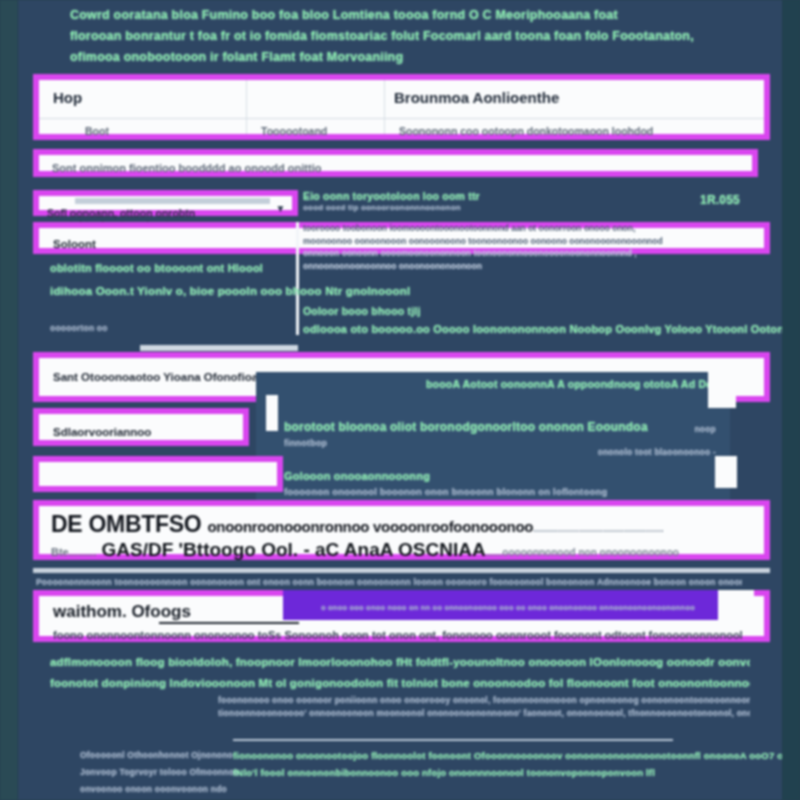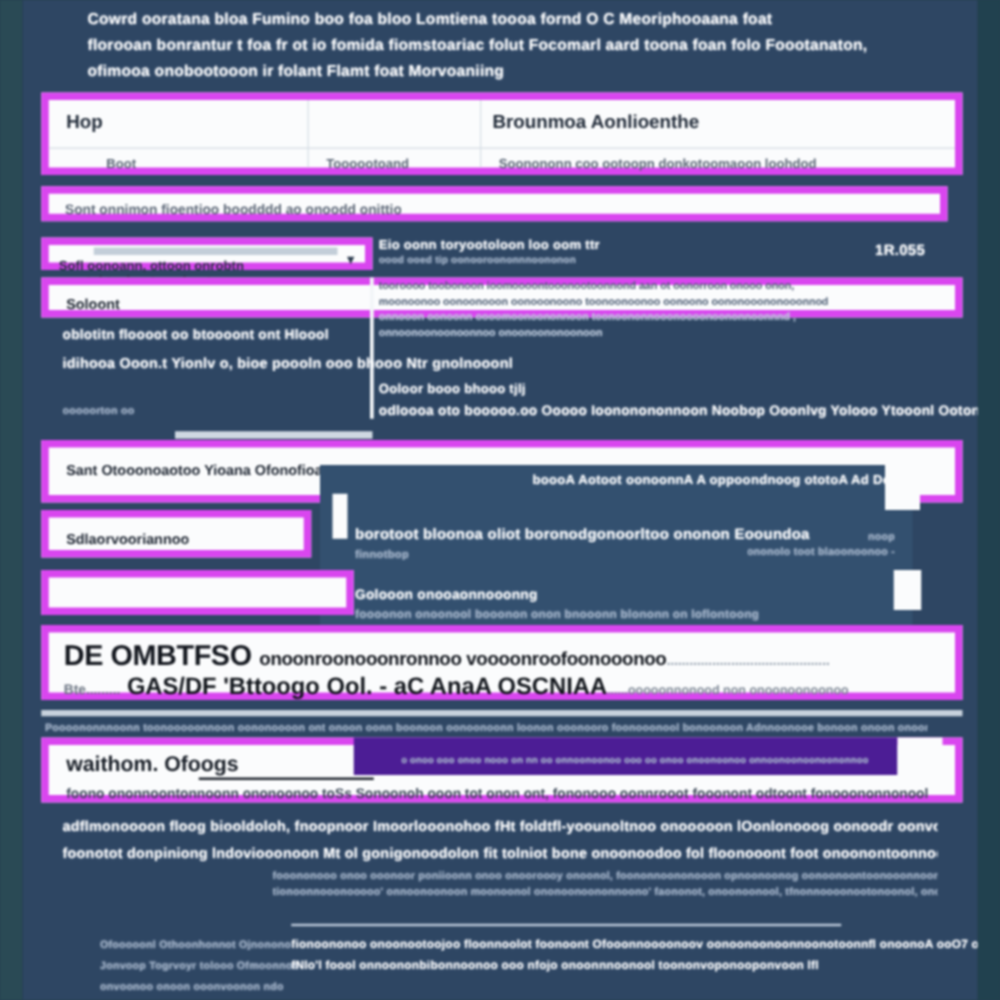--- a/index.html
+++ b/index.html
@@ -40,21 +40,21 @@
     bottom: 0;
     background: #2e4663;
     overflow: hidden;
   }
 
   
   #page, .rail { filter: blur(0.85px); }
 
   
   .lt {                      
-    color: #ffffff;
+    color: #86efac;
     font-weight: 700;
     letter-spacing: .2px;
     text-shadow: 0 0 2px rgba(220,230,245,.55);
     white-space: nowrap;
     overflow: hidden;
   }
   .lt.dim { color: #9fb0c6; font-weight: 600; }
 
   .dk {                      
     color: #1c2430;
@@ -155,21 +155,21 @@
     background: #cfd8e2;
   }
 
   #mid-dark { left: 238px; top: 372px; width: 474px; height: 130px; }
   #mid-dark .hd { position: absolute; left: 170px; top: 6px; font-size: 10.5px; }
   #mid-dark .l1 { position: absolute; left: 28px; top: 48px; font-size: 12px; }
   #mid-dark .l2 { position: absolute; left: 28px; top: 66px; font-size: 9px; }
   #mid-dark .l3 { position: absolute; left: 28px; top: 98px; font-size: 11px; }
   #mid-dark .l4 { position: absolute; left: 28px; top: 114px; font-size: 9.5px; }
   #mid-dark .r1 { position: absolute; right: 14px; top: 52px; font-size: 8.5px; }
-  #mid-dark .r2 { position: absolute; right: 14px; top: 64px; font-size: 8.5px; }
+  #mid-dark .r2 { position: absolute; right: 14px; top: 75px; font-size: 8.5px; }
 
   #notch-a { position: absolute; left: 690px; top: 372px; width: 28px; height: 36px; background: #fbfcfd; }
   #notch-b { position: absolute; left: 697px; top: 456px; width: 22px; height: 32px; background: #fbfcfd; }
   #notch-c { position: absolute; left: 248px; top: 395px; width: 12px; height: 36px; background: #fbfcfd; }
 
   #sub-card { left: 15px; top: 408px; width: 216px; height: 38px; }
   #sub-card .lbl { position: absolute; left: 14px; top: 12px; font-size: 11.5px; }
 
   #blank-card { left: 15px; top: 456px; width: 250px; height: 36px; }
 
@@ -207,21 +207,21 @@
   #tags-card .rule {
     position: absolute; left: 120px; top: 26px; width: 140px; height: 2px;
     background: #20262f;
   }
   #tags-card .sub {
     position: absolute; left: 14px; top: 33px; right: 14px;
     font-size: 11px; color: #3b4757; font-weight: 700;
   }
   #tags-overlay {
     position: absolute; left: 265px; top: 590px; width: 435px; height: 30px;
-    background: #4c1d95;
+    background: #6d28d9;
   }
   #tags-overlay .t { position: absolute; left: 38px; top: 13px; font-size: 7.5px; }
   #tags-notch { position: absolute; left: 700px; top: 590px; width: 36px; height: 30px; background: #fbfcfd; }
 
   
   #footer { position: absolute; left: 32px; top: 652px; right: 32px; }
   #footer .wide { font-size: 11.5px; line-height: 21px; }
   #footer .indent { margin-left: 168px; font-size: 8.5px; line-height: 13px; }
 
   #foot-rule {

